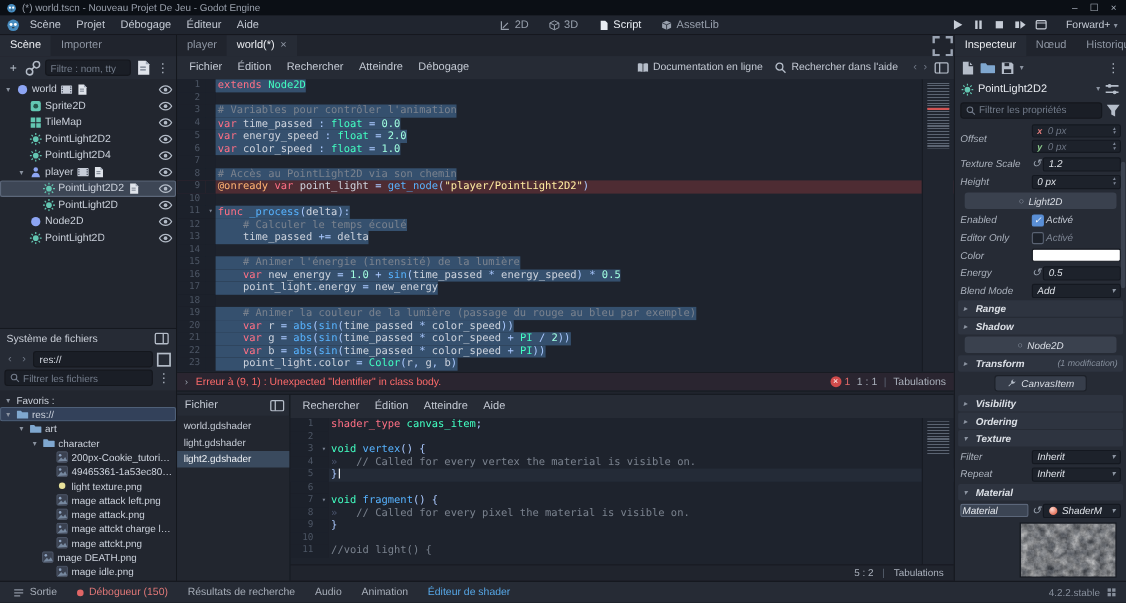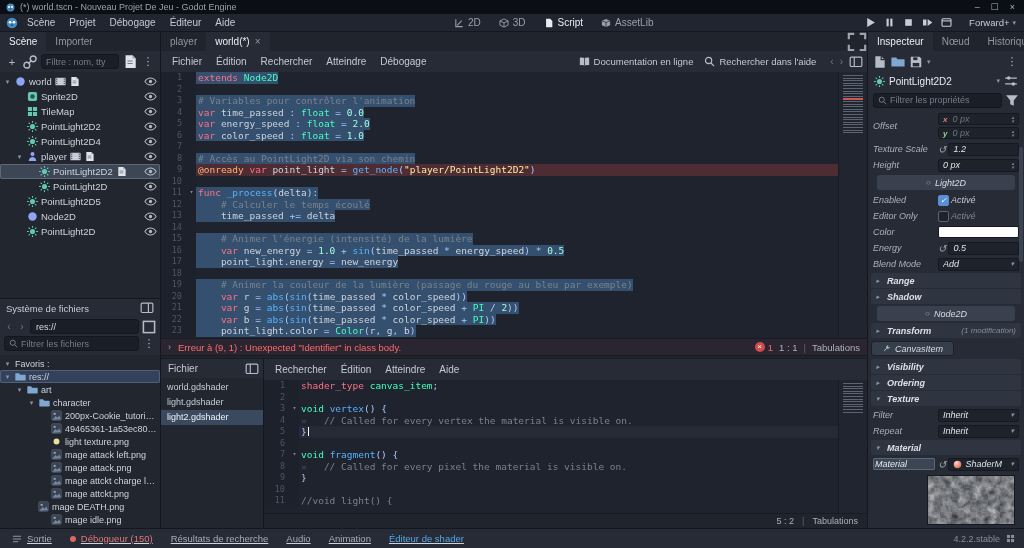--- a/index.html
+++ b/index.html
@@ -117,21 +117,21 @@
   .sf-head{height:19px;display:flex;align-items:center;flex:0 0 auto;padding-right:4px;}
   .sf-list{flex:1;background:#22262f;padding-top:2px;min-height:0;}
   .sfrow{height:15px;line-height:15px;padding:0 6px;font-size:9px;color:#c6ccd6;white-space:nowrap;overflow:hidden;text-overflow:ellipsis;}
   .sfrow.active{background:#3a4a5e;color:#eef1f5;}
   .shader-main{flex:1;display:flex;flex-direction:column;min-width:0;}
   .shader-main .code{flex:1;min-height:0;}
   .code-status{height:15px;background:#20242d;border-top:1px solid #171b22;display:flex;align-items:center;justify-content:flex-end;gap:8px;padding:0 9px;color:#aab1bc;font-size:9px;flex:0 0 auto;}
 
   
   .bottombar{height:20px;background:#262b35;border-top:1px solid #14171d;display:flex;align-items:center;flex:0 0 auto;padding:0 3px;}
-  .bitems{display:flex;align-items:center;text-decoration:underline;}
+  .bitems{display:flex;align-items:center;}
   .bitem{padding:0 9px;line-height:20px;color:#a6adb8;display:flex;align-items:center;gap:5px;font-size:9.5px;white-space:nowrap;}
   .bitem .ico{width:10px;height:10px;color:#8d95a2;}
   .bitem.active{color:#57a8e8;}
   .bitem.alert{color:#e07878;}
   .reddot{width:6px;height:6px;border-radius:50%;background:#e06666;display:inline-block;}
   .version{margin-left:auto;display:flex;align-items:center;gap:6px;color:#868e9b;font-size:9px;padding-right:6px;}
   .version .ico{width:9px;height:9px;color:#868e9b;}
 
   
   .node-row{height:18px;display:flex;align-items:center;gap:4px;padding:0 6px;flex:0 0 auto;}
@@ -157,21 +157,21 @@
   .chk.on{background:#5a8fd6;border-color:#5a8fd6;}
   .chktext{font-size:9px;color:#c4cad4;}
   .chktext.dim{color:#7e8694;}
   .swatch{flex:1;height:12px;border-radius:2px;border:1px solid #141820;}
   .psection{height:15px;margin:2px 6px;background:#3a414e;border-radius:3px;display:flex;align-items:center;justify-content:center;gap:4px;color:#d9dde4;font-size:9px;}
   .cico{color:#9aa3b2;font-size:8px;}
   .pgroup{height:15px;margin:1px 0;background:#2e3440;display:flex;align-items:center;gap:4px;padding:0 5px;border-radius:2px;}
   .garr{font-size:7px;color:#8b93a0;width:7px;}
   .glabel{font-size:9px;color:#dde1e7;font-weight:bold;}
   .gnote{margin-left:auto;font-size:8px;color:#848d9a;white-space:nowrap;}
-  .pbtnrow{display:flex;padding:2px 0;}
+  .pbtnrow{display:flex;justify-content:center;padding:2px 0;}
   .pbtn{height:15px;display:inline-flex;align-items:center;gap:4px;padding:0 10px;background:#373e4b;border:1px solid #1c2028;border-radius:3px;font-size:9px;color:#d9dde4;}
   .pbtn .ico{width:9px;height:9px;color:#b5bdc9;}
   .pprev{height:56px;display:flex;align-items:center;justify-content:flex-end;padding:2px 6px;}
   .prevbox{width:88px;height:50px;position:relative;border:1px solid #141820;background-color:#262a31;background-image:linear-gradient(45deg,#3f444d 25%,transparent 25%,transparent 75%,#3f444d 75%),linear-gradient(45deg,#3f444d 25%,transparent 25%,transparent 75%,#3f444d 75%);background-size:12px 12px;background-position:0 0,6px 6px;overflow:hidden;}
   .prevbox svg{position:absolute;left:0;top:0;}
   .vscroll{position:absolute;right:1px;top:115px;width:4px;height:115px;background:#3c4350;border-radius:2px;}
 </style>
 </head>
 <body>
 
@@ -483,38 +483,20 @@
               <span class="arr"></span>
               <span class="nico">
                 <svg viewBox="0 0 12 12">
                   <circle cx="6" cy="6" r="2.8" fill="#63c7b2"></circle>
                   <g stroke="#63c7b2" stroke-width="1.2">
                     <path d="M6 0v2M6 10v2M0 6h2M10 6h2M1.8 1.8l1.4 1.4M8.8 8.8l1.4 1.4M10.2 1.8 8.8 3.2M3.2 8.8 1.8 10.2"></path>
                   </g>
                 </svg>
               </span>
               <span class="tlabel">PointLight2D</span>
-              <span class="eye">
-                <svg viewBox="0 0 14 9" fill="none" stroke="currentColor" stroke-width="1.1">
-                  <path d="M1 4.5C3 1.2 5 .8 7 .8s4 .4 6 3.7C11 7.8 9 8.2 7 8.2S3 7.8 1 4.5Z"></path>
-                  <circle cx="7" cy="4.5" r="1.8" fill="currentColor" stroke="none"></circle>
-                </svg>
-              </span>
-            </div>
-            <div class="trow " style="padding-left:15px">
-              <span class="arr"></span>
-              <span class="nico">
-                <svg viewBox="0 0 12 12">
-                  <circle cx="6" cy="6" r="2.8" fill="#63c7b2"></circle>
-                  <g stroke="#63c7b2" stroke-width="1.2">
-                    <path d="M6 0v2M6 10v2M0 6h2M10 6h2M1.8 1.8l1.4 1.4M8.8 8.8l1.4 1.4M10.2 1.8 8.8 3.2M3.2 8.8 1.8 10.2"></path>
-                  </g>
-                </svg>
-              </span>
-              <span class="tlabel">PointLight2D5</span>
               <span class="eye">
                 <svg viewBox="0 0 14 9" fill="none" stroke="currentColor" stroke-width="1.1">
                   <path d="M1 4.5C3 1.2 5 .8 7 .8s4 .4 6 3.7C11 7.8 9 8.2 7 8.2S3 7.8 1 4.5Z"></path>
                   <circle cx="7" cy="4.5" r="1.8" fill="currentColor" stroke="none"></circle>
                 </svg>
               </span>
             </div>
             <div class="trow " style="padding-left:15px">
               <span class="arr"></span>
               <span class="nico">

